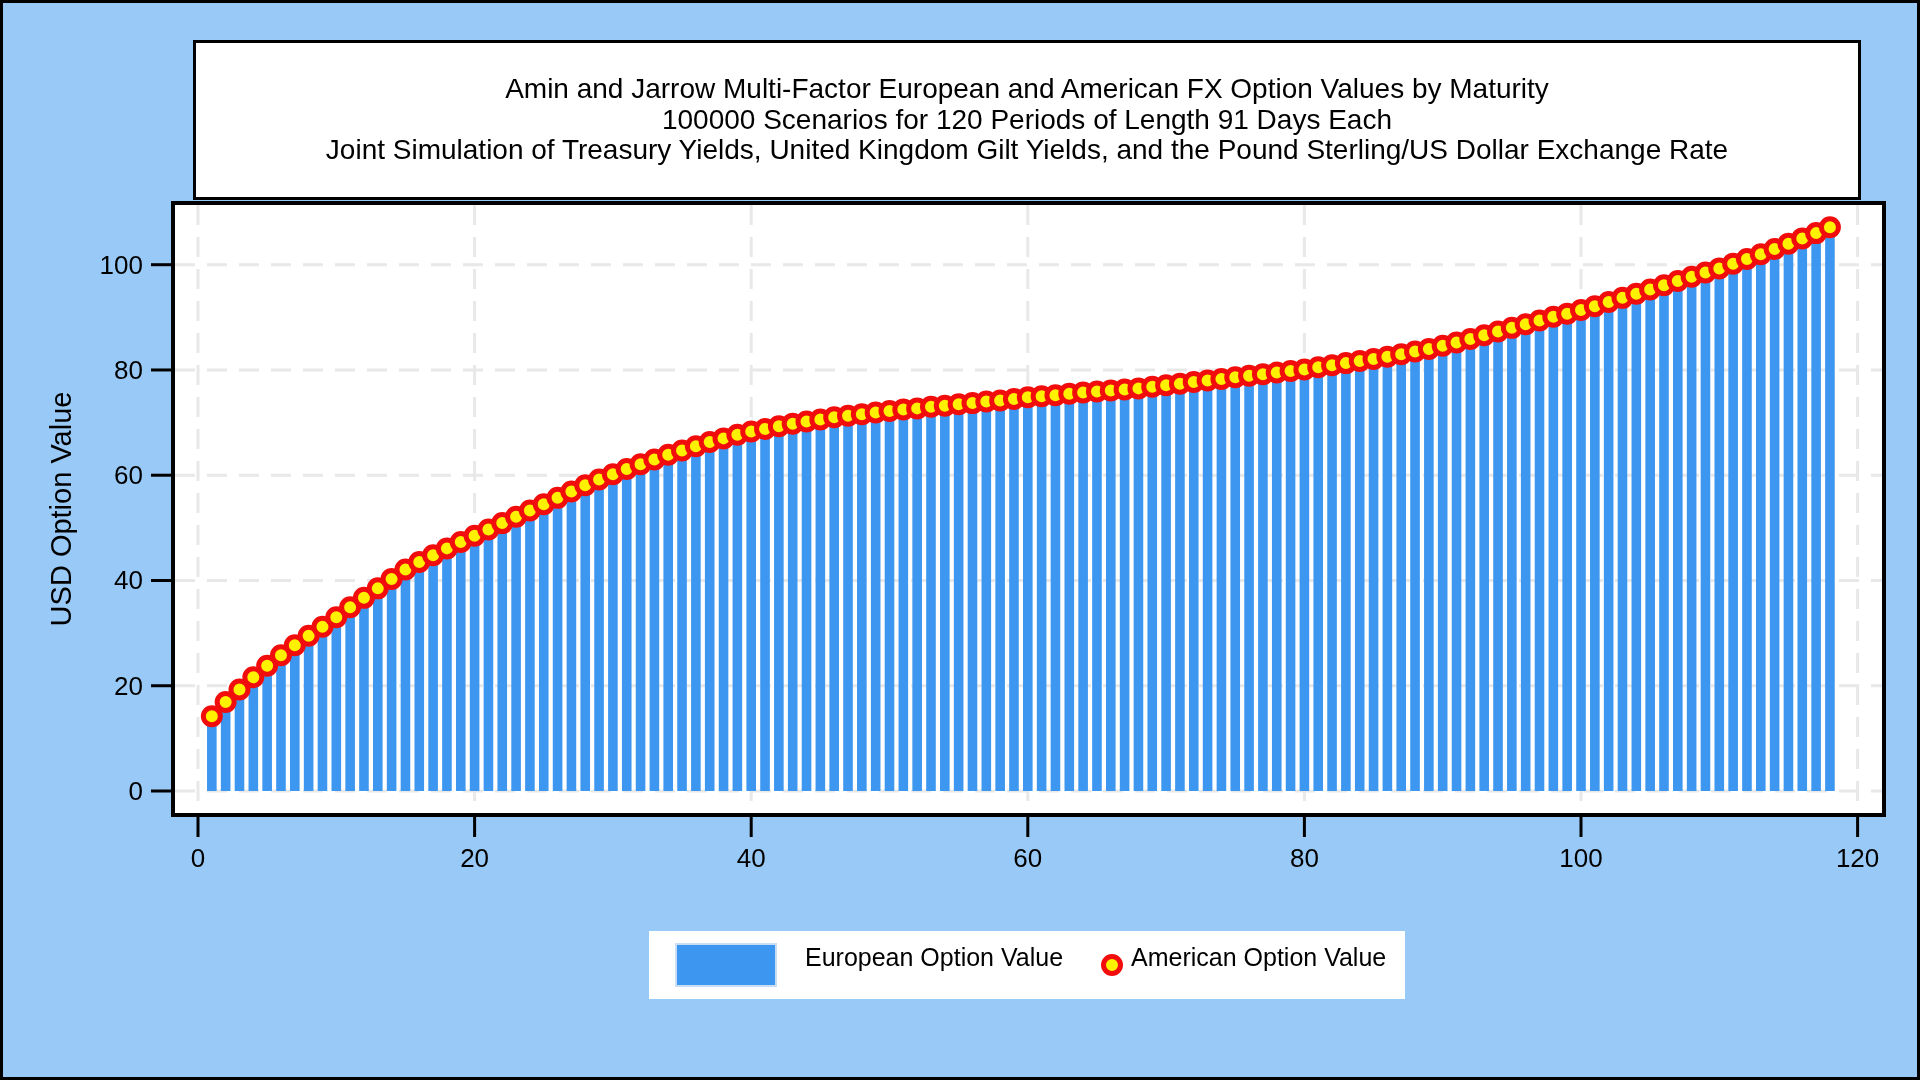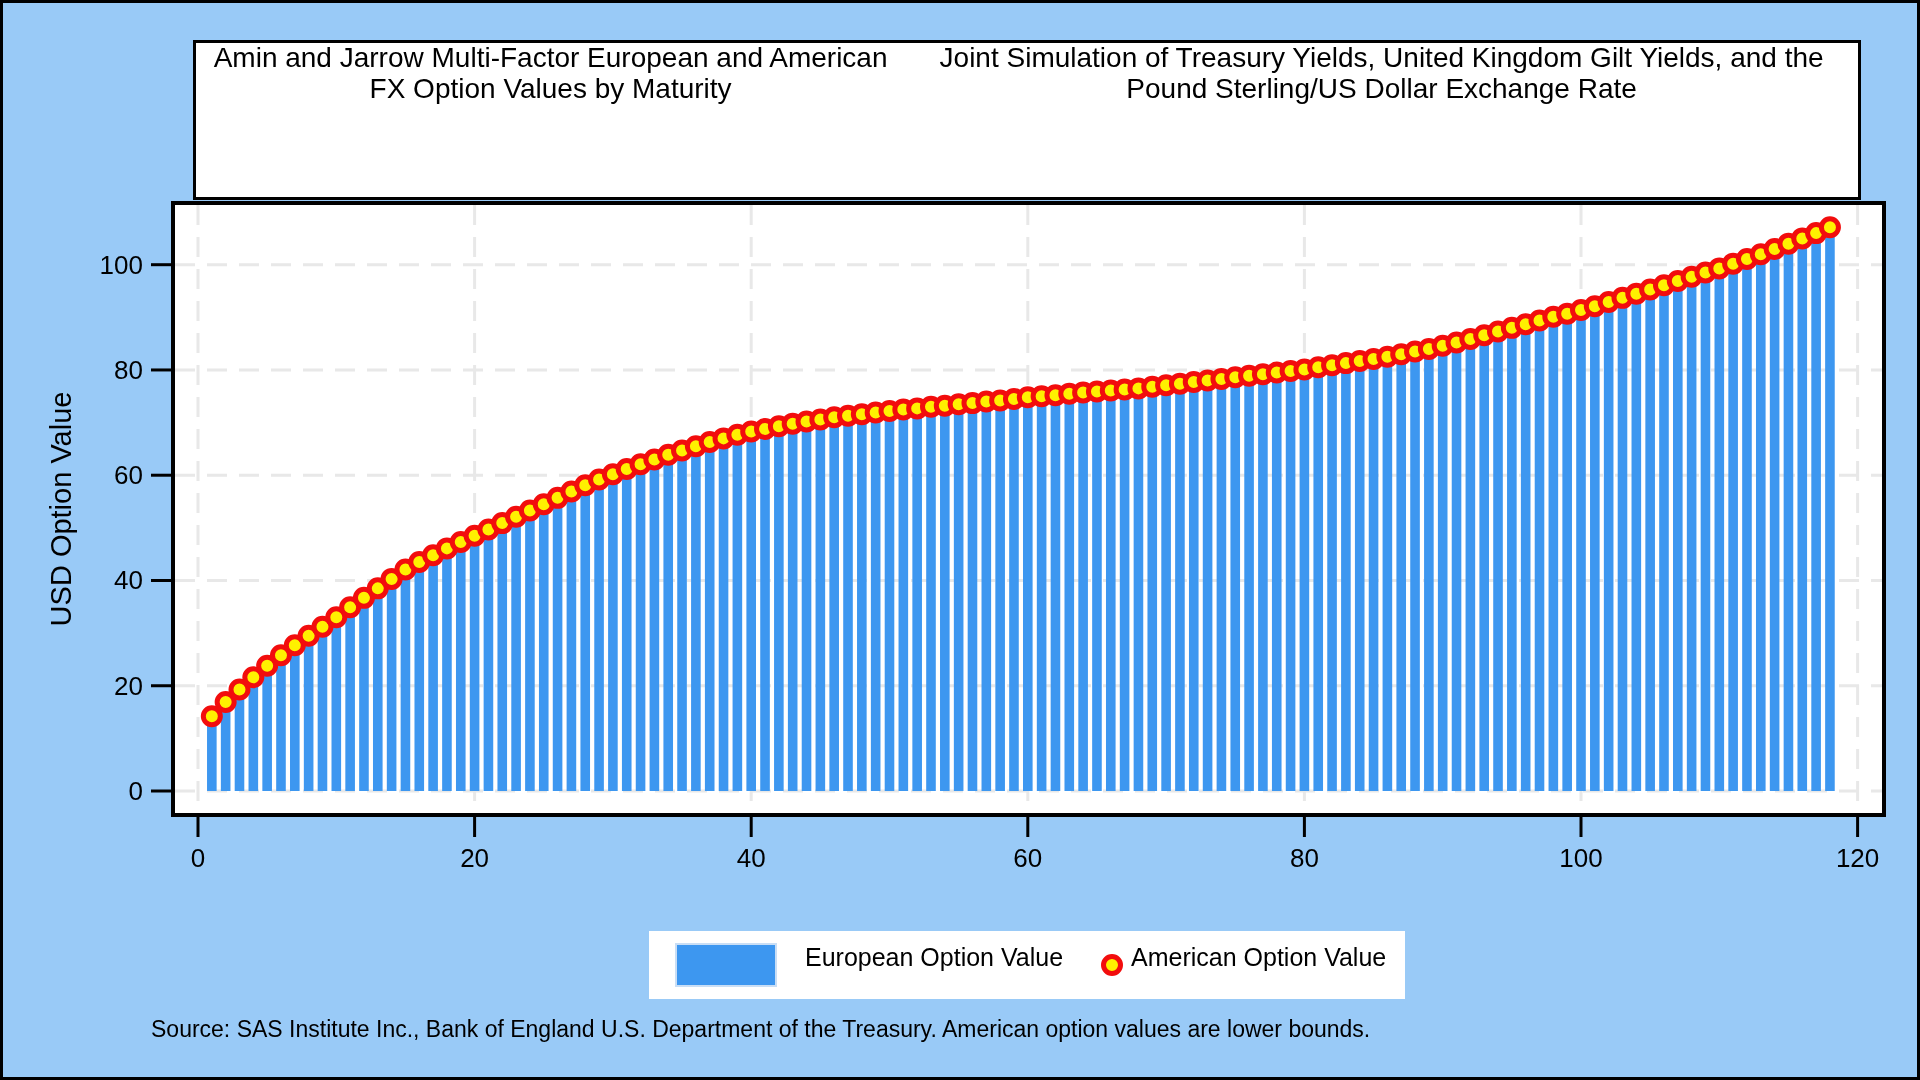--- a/index.html
+++ b/index.html
@@ -1,21 +1,21 @@
 <!DOCTYPE html>
 <html><head>
 <meta charset="utf-8">
 <style>
   html,body{margin:0;padding:0;}
   body{width:1920px;height:1080px;overflow:hidden;font-family:"Liberation Sans",sans-serif;}
   #page{position:relative;width:1920px;height:1080px;box-sizing:border-box;
         background:#99CAF7;border:3px solid #000;}
   #title-box{position:absolute;left:190px;top:37px;width:1668px;height:160px;
         box-sizing:border-box;background:#fff;border:3px solid #000;
-        display:flex;flex-direction:row;justify-content:center;}
+        display:flex;flex-direction:column;justify-content:center;}
   #title-box div{text-align:center;font-size:28px;line-height:30.5px;color:#000;}
   #plot-svg{position:absolute;left:0;top:0;}
   .axis-title{position:absolute;color:#000;font-size:29px;line-height:30px;text-align:center;}
   #y-axis-title{left:-142px;top:491px;width:400px;transform:rotate(-90deg);}
   #x-axis-title{left:625px;top:872px;width:800px;}
   #legend{position:absolute;left:646px;top:928px;width:756px;height:68px;background:#fff;}
   #legend-swatch{position:absolute;left:26px;top:12px;width:98px;height:40px;
         box-sizing:content-box;border:2px solid #C9DEF5;}
   .legend-label{position:absolute;top:0;height:52px;display:flex;align-items:center;
         font-size:25px;color:#000;}
@@ -24,20 +24,21 @@
   #legend-label-american{left:482px;}
   #footnote{position:absolute;left:148px;top:1013px;font-size:23px;color:#000;}
 </style>
 </head>
 <body>
 
 <div id="page">
 
   <div id="title-box">
     <div>Amin and Jarrow Multi-Factor European and American FX Option Values by Maturity</div>
+    <div>100000 Scenarios for 120 Periods of Length 91 Days Each</div>
     <div>Joint Simulation of Treasury Yields, United Kingdom Gilt Yields, and the Pound Sterling/US Dollar Exchange Rate</div>
   </div>
 
   <svg id="plot-svg" width="1920" height="1080" viewBox="0 0 1920 1080">
       <rect x="170" y="200" width="1711" height="612" fill="#FFFFFF"></rect>
       <g stroke="#E8E8E8" stroke-width="3" stroke-dasharray="20 12">
         <line x1="195" x2="195" y1="202" y2="810"></line>
         <line x1="471.6" x2="471.6" y1="202" y2="810"></line>
         <line x1="748.2" x2="748.2" y1="202" y2="810"></line>
         <line x1="1024.8" x2="1024.8" y1="202" y2="810"></line>
@@ -329,15 +330,14 @@
 
   <div id="legend">
     <div id="legend-swatch" style="background: rgb(61, 151, 240); border-color: rgb(201, 222, 245);"></div>
     <div id="legend-label-european" class="legend-label">European Option Value</div>
     <svg id="legend-marker" width="30" height="30" viewBox="0 0 30 30">
       <circle id="legend-marker-circle" cx="15" cy="15" r="8.5" stroke-width="5" fill="#FFF100" stroke="#F20D0D"></circle>
     </svg>
     <div id="legend-label-american" class="legend-label">American Option Value</div>
   </div>
 
-  <div id="footnote">Source: SAS Institute Inc., Bank of England U.S. Department of the Treasury. American option values are lower bounds.</div>
 
 </div>
 
 </body></html>

